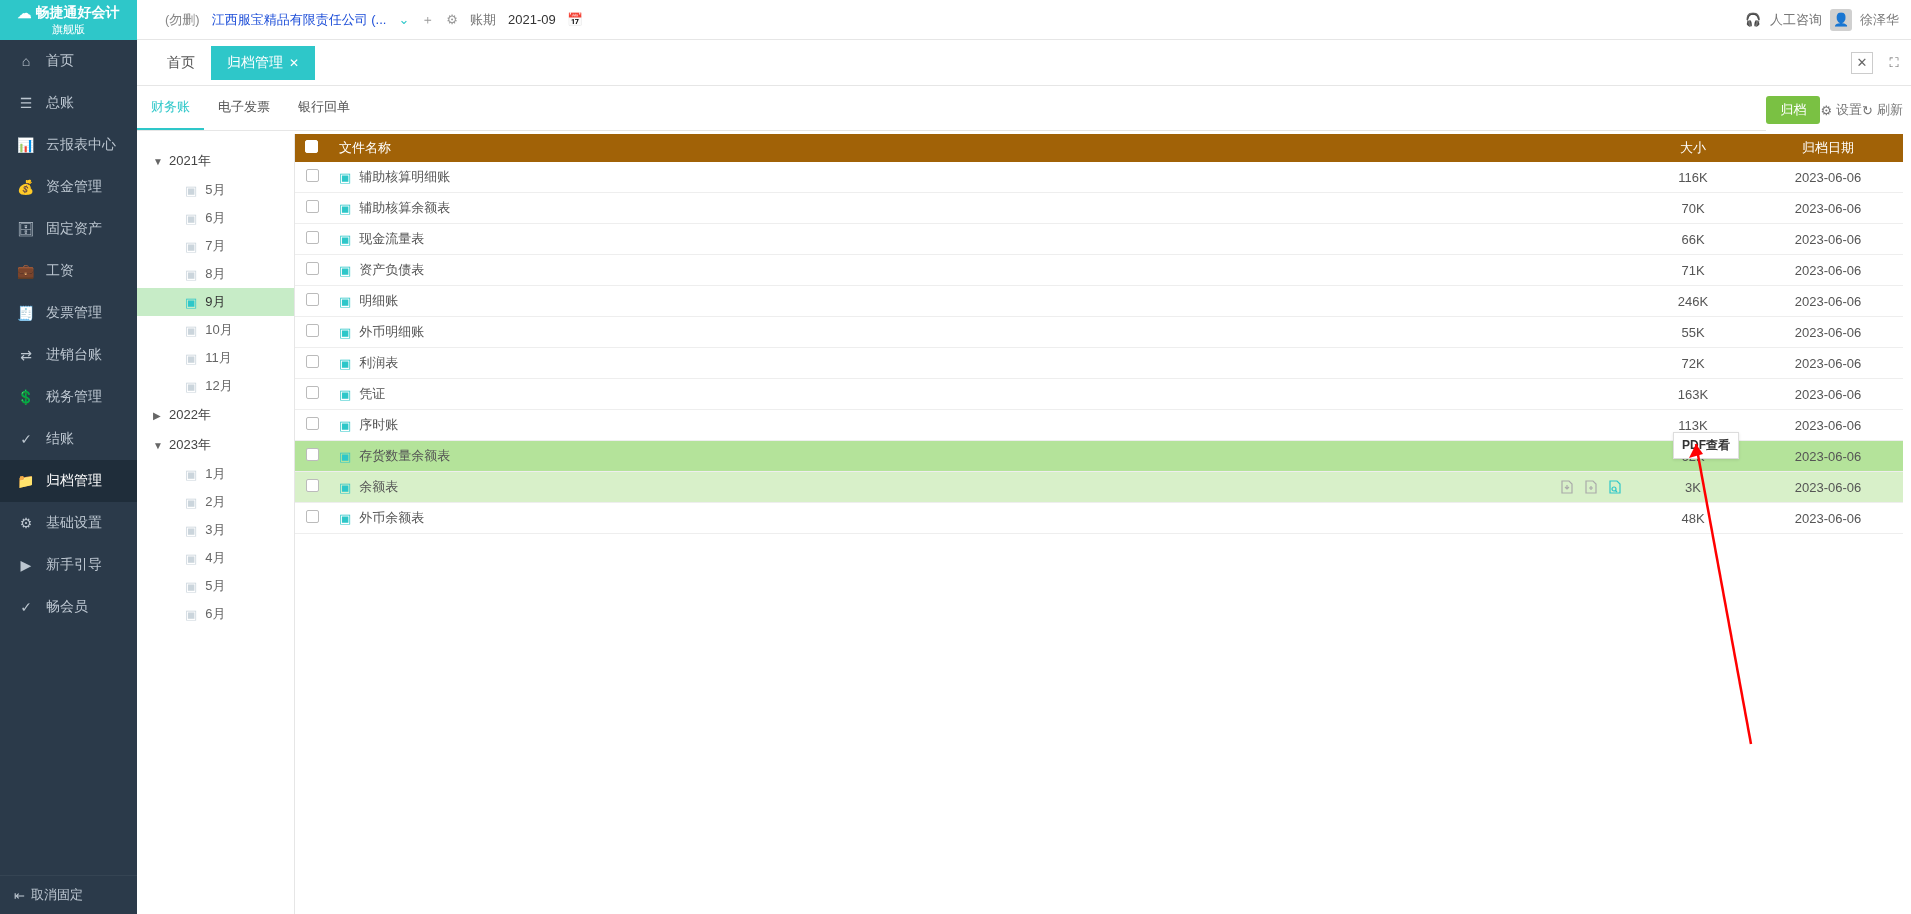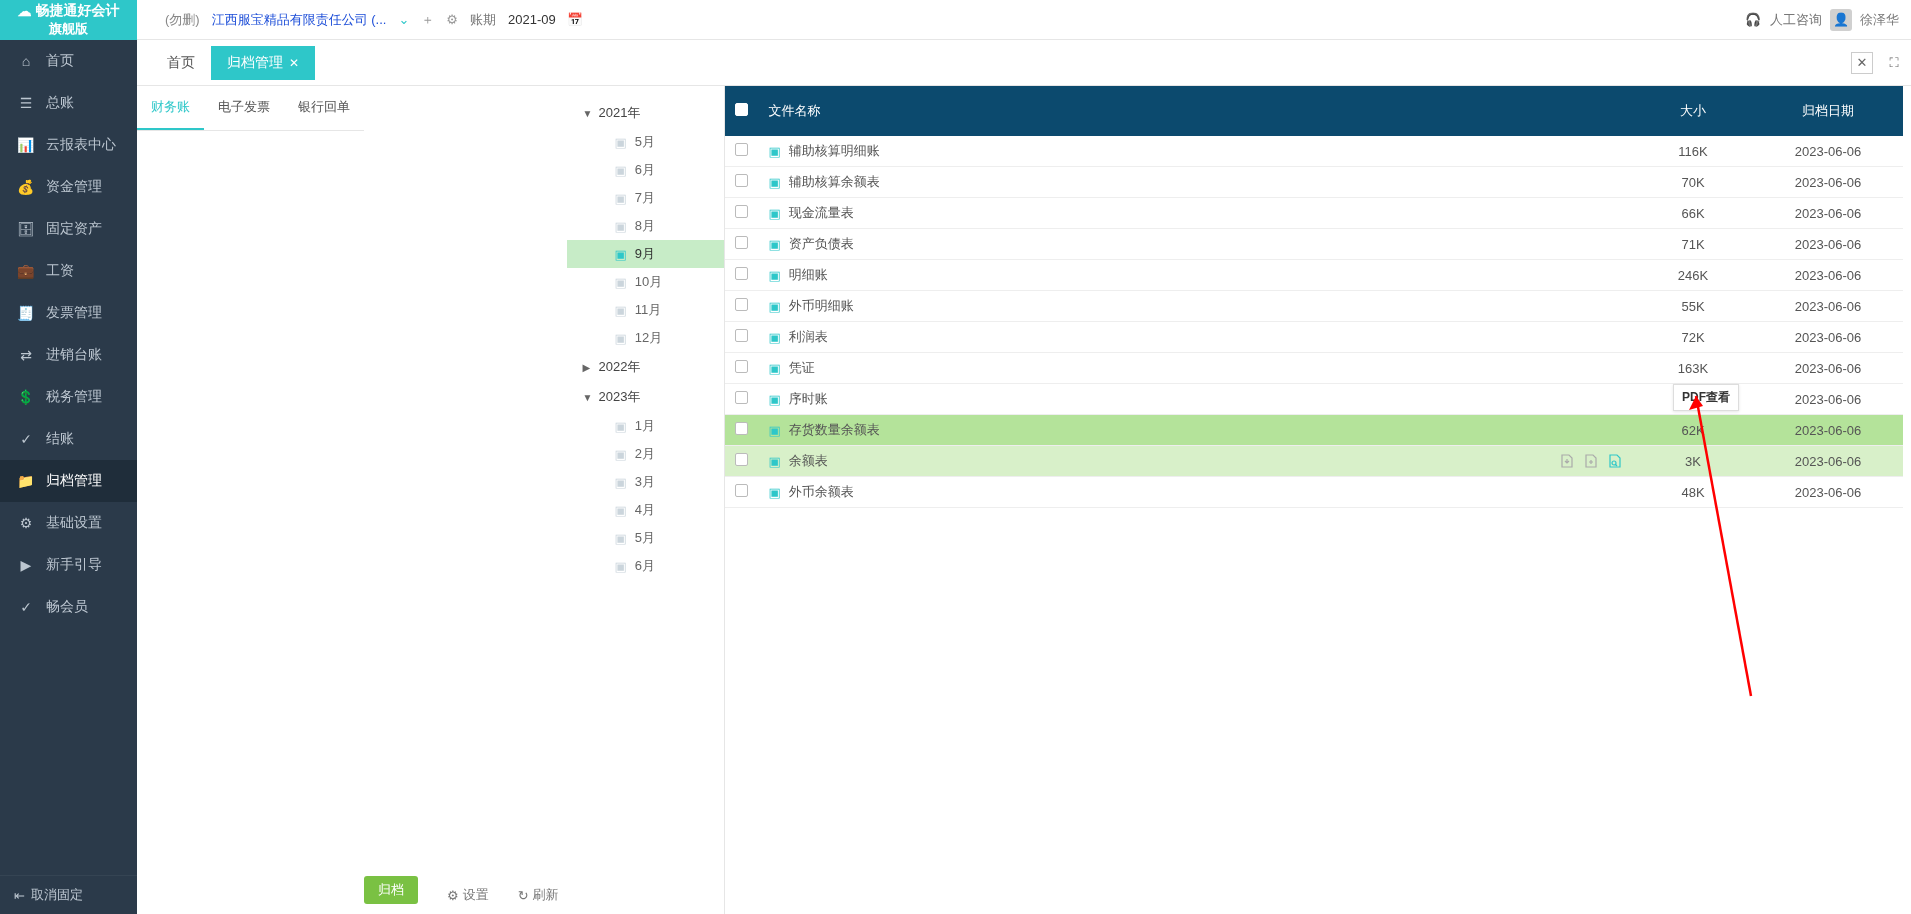--- a/index.html
+++ b/index.html
@@ -4,21 +4,21 @@
   <style>
     * { box-sizing: border-box; margin: 0; padding: 0; }
     body { font-family: "Microsoft YaHei", Arial, sans-serif; font-size: 13px; color: #333; background: #fff; overflow: hidden; }
     
     .app { display: flex; height: 914px; width: 1911px; position: relative; }
     
     
     .sidebar { width: 137px; background: #2b3a4a; color: #bcc6d0; display: flex; flex-direction: column; }
     .logo-area { background: #2ec7c9; height: 40px; display: flex; align-items: center; justify-content: center; color: #fff; font-size: 14px; font-weight: bold; flex-direction: column; }
     .logo-main { display:flex; align-items:center; gap:4px;}
-    .logo-sub { font-size: 13px; font-weight: bold; }
+    .logo-sub { font-size: 11px; font-weight: normal; }
     .nav-item { display: flex; align-items: center; padding: 12px 18px; gap: 12px; cursor: pointer; font-size: 14px; }
     .nav-item.active { background: #1f2d3a; color: #fff; }
     .nav-icon { width: 16px; height: 16px; display:inline-flex; align-items:center; justify-content:center; }
     .sidebar-footer { margin-top: auto; padding: 10px 14px; display:flex; align-items:center; gap:6px; border-top: 1px solid rgba(255,255,255,0.05); }
     
     
     .main { flex: 1; display: flex; flex-direction: column; }
     .topbar { height: 40px; background: #fff; border-bottom: 1px solid #e6e6e6; display: flex; align-items: center; padding: 0 12px; gap: 12px; }
     .company-name { color: #1d4ed8; font-size: 13px; max-width: 260px; overflow:hidden; text-overflow:ellipsis; white-space:nowrap;}
     .chevron-down { color: #2ec7c9; }
@@ -47,28 +47,28 @@
     .sub-tab.active { color: #2ec7c9; border-bottom: 2px solid #2ec7c9; }
     .tree { padding: 6px 0; font-size:13px;}
     .tree-year { padding: 6px 16px; display:flex; align-items:center; gap:6px; cursor:pointer; color:#444;}
     .tree-month { padding: 5px 10px 5px 48px; cursor:pointer; color:#666; display:flex; align-items:center; gap:8px;}
     .tree-month.active { background: #c7ecc7; color:#333;}
     .tree-month .folder-icon { color:#cbd5dc; }
     .tree-month.active .folder-icon { color:#2ec7c9;}
     .tri { font-size:10px; color:#666; width:10px; display:inline-block;}
     
     .right-panel { flex:1; display:flex; flex-direction:column; padding: 0 8px 0 0;}
-    .toolbar { display:flex; justify-content:flex-end; align-items:flex-end; gap:29px; padding: 10px 8px 10px 0;}
+    .toolbar { display:flex; justify-content:flex-end; align-items:center; gap:0; padding: 10px 8px 10px 0;}
     .full-toolbar-row { display:flex; }
     .subtabs-row { flex:1; }
     .btn-primary { background:#7ac143; color:#fff; border:none; padding:5px 14px; border-radius:3px; cursor:pointer; font-size:13px;}
     .btn-link { color:#777; cursor:pointer; font-size:13px; display:flex; align-items:center; gap:4px;}
     
     .table { width:100%; border-collapse: collapse; }
-    .table thead th { background:#0c4a6e; color:#fff; text-align:left; padding:16px 10px; font-weight:normal; font-size:13px;margin-top:20px;}
+    .table thead th { background:#a16207; color:#fff; text-align:left; padding:5px 10px; font-weight:normal; font-size:13px;margin-top:20px;}
     .table thead th.center { text-align:center; }
     .col-check { width: 34px; text-align:center;}
     .col-size { width: 120px; text-align:center;}
     .col-date { width: 150px; text-align:center;}
     .table tbody td { padding:6px 10px; border-bottom:1px solid #eee; font-size:13px; color:#555;}
     .table tbody td.center { text-align:center;}
     .row-selected { background:#b4e39a;}
     .row-hover { background:#d8f0c9;}
     .file-cell { display:flex; align-items:center; gap:8px;}
     .folder-icon { color:#2ec7c9; }
@@ -188,21 +188,21 @@
           </div>
         </div>
       <div class="tabs-right">
         <div class="close-sq">✕</div>
         <div class="close-sq" style="border:none;">⛶</div>
       </div>
     </div>
 
     <div class="content">
 
-      <div style="flex:1; display:flex; flex-direction:row;">
+      <div style="flex:1; display:flex; flex-direction:column;">
         <div class="full-toolbar-row">
           <div class="subtabs-row">
             <div class="sub-tabs" id="sub-tabs">
                 <div class="sub-tab active">财务账</div>
                 <div class="sub-tab">电子发票</div>
                 <div class="sub-tab">银行回单</div>
               </div>
           </div>
           <div class="toolbar">
             <button class="btn-primary">归档</button>

